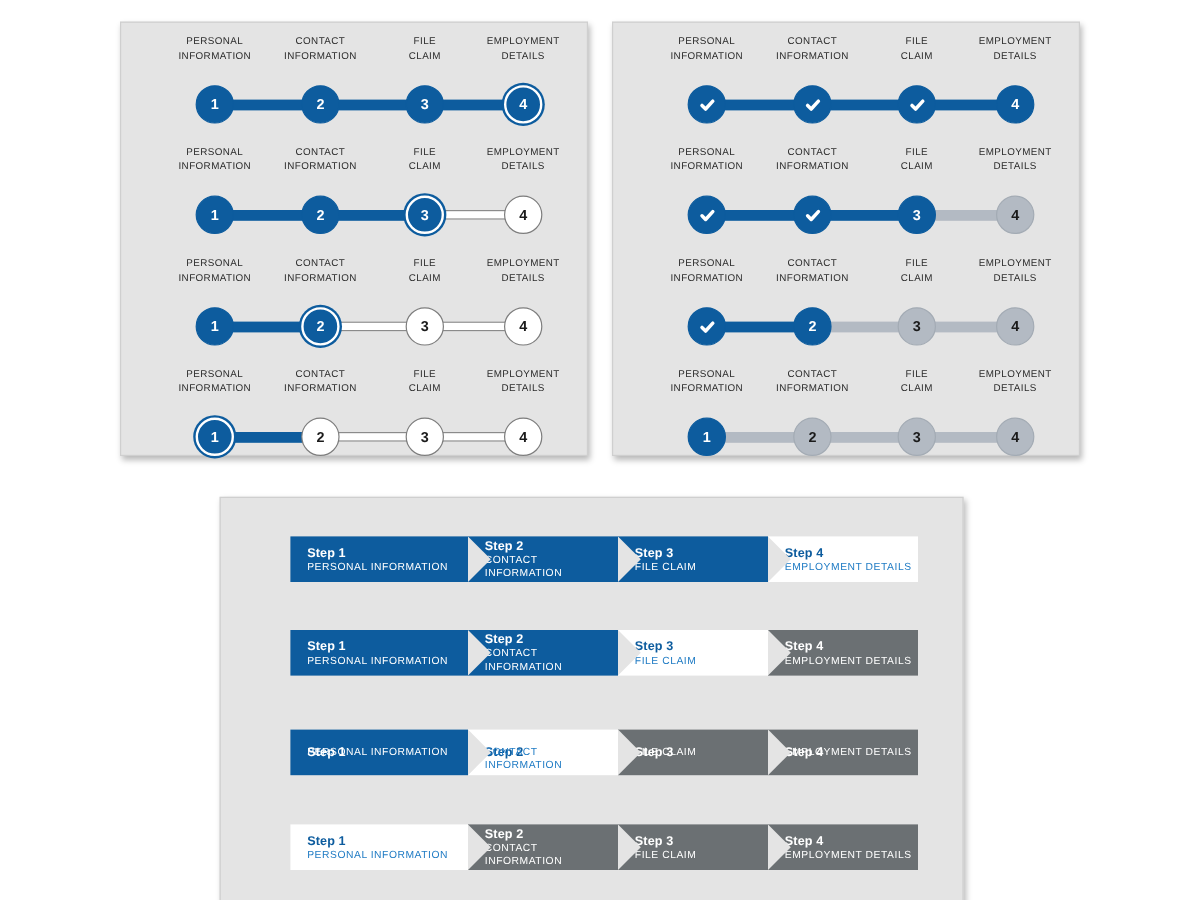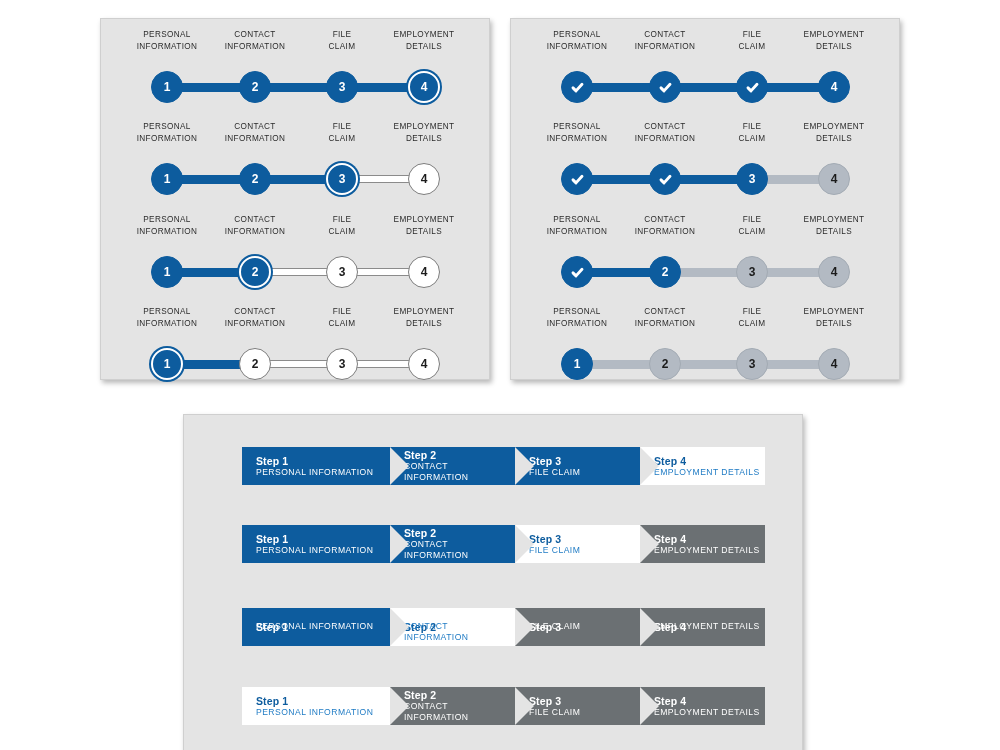--- a/index.html
+++ b/index.html
@@ -14,21 +14,21 @@
     background:#e4e4e4;
     border:1px solid #cfcfcf;
     box-shadow:2px 3px 5px rgba(0,0,0,0.28);
     box-sizing:border-box;
   }
   #panel-circles-numbered{ left:100px; top:18px;  width:390px; height:362px; }
   #panel-circles-checks{   left:510px; top:18px;  width:390px; height:362px; }
   #panel-chevrons{         left:183px; top:414px; width:620px; height:340px; }
 
   
-  .crow{position:absolute;left:0;width:100%;height:86px;}
+  .crow{position:absolute;left:12px;width:100%;height:86px;}
   .clabels{position:absolute;left:0;top:0;width:100%;height:32px;}
   .clabel{
     position:absolute;
     transform:translateX(-50%);
     text-align:center;
     font-size:8.2px;
     line-height:11.5px;
     letter-spacing:.35px;
     color:#2b2b2b;
     white-space:nowrap;

